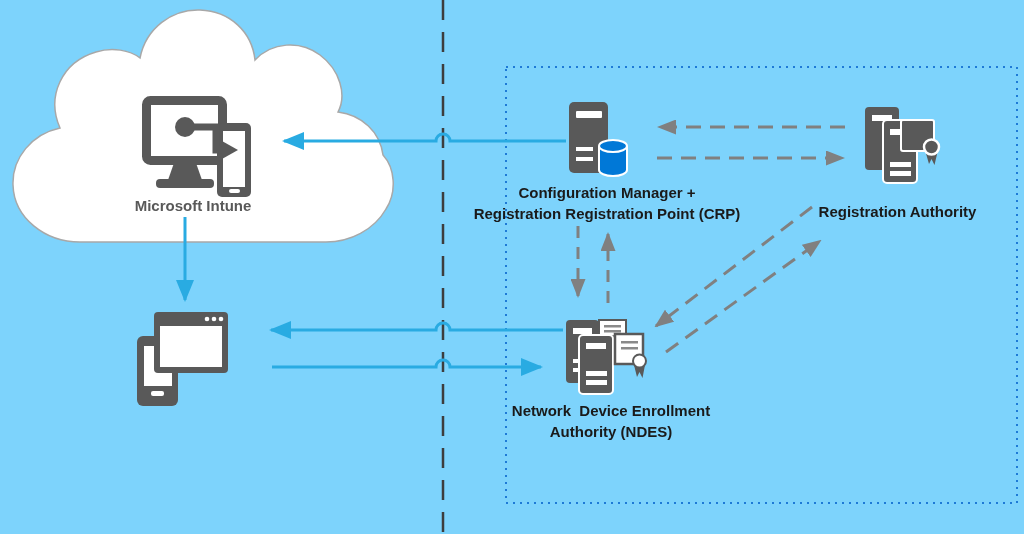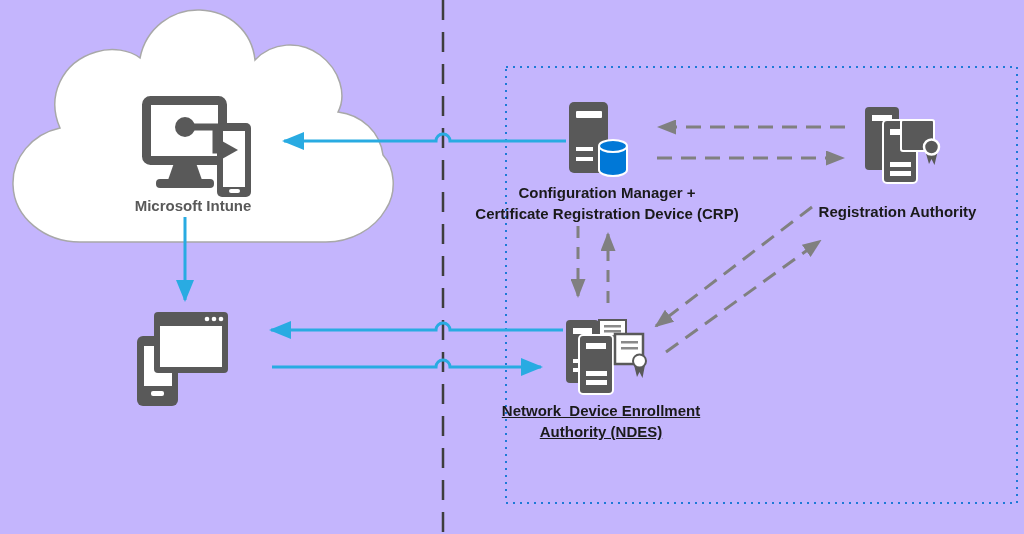--- a/index.html
+++ b/index.html
@@ -1,16 +1,16 @@
 <!DOCTYPE html>
 <html><head>
 <meta charset="utf-8">
 <style>
   html,body{margin:0;padding:0;background:#ffffff;}
-  #canvas{position:relative;width:1024px;height:534px;background:#c4b5fd;overflow:hidden;
+  #canvas{position:relative;width:1024px;height:534px;background:#7dd3fc;overflow:hidden;
           font-family:"Liberation Sans", sans-serif;}
   #diagram-svg{position:absolute;left:0;top:0;}
   .label{position:absolute;text-align:center;font-weight:bold;font-size:15px;line-height:21px;
          color:#1a1a1a;}
   .label .line{white-space:pre;}
   .intune-label{color:#595959;font-size:15px;}
 </style>
 </head>
 <body>
 
@@ -124,25 +124,25 @@
       <circle cx="639.5" cy="361" r="6.5" fill="#ffffff" stroke="#595959" stroke-width="2"></circle>
     </g>
   </svg>
 
   <div class="label intune-label" style="left:93px;top:195px;width:200px;">
     <div class="line">Microsoft Intune</div>
   </div>
 
   <div class="label" style="left:455px;top:182px;width:304px;">
     <div class="line">Configuration Manager +</div>
-    <div class="line">Certificate Registration Device (CRP)</div>
+    <div class="line">Registration Registration Point (CRP)</div>
   </div>
 
   <div class="label" style="left:795px;top:201px;width:205px;">
     <div class="line">Registration Authority</div>
   </div>
 
-  <div class="label" style="left:450px;top:400px;width:302px;text-decoration:underline;">
+  <div class="label" style="left:460px;top:400px;width:302px;">
     <div class="line">Network  Device Enrollment</div>
     <div class="line">Authority (NDES)</div>
   </div>
 
 </div>
 
 </body></html>

